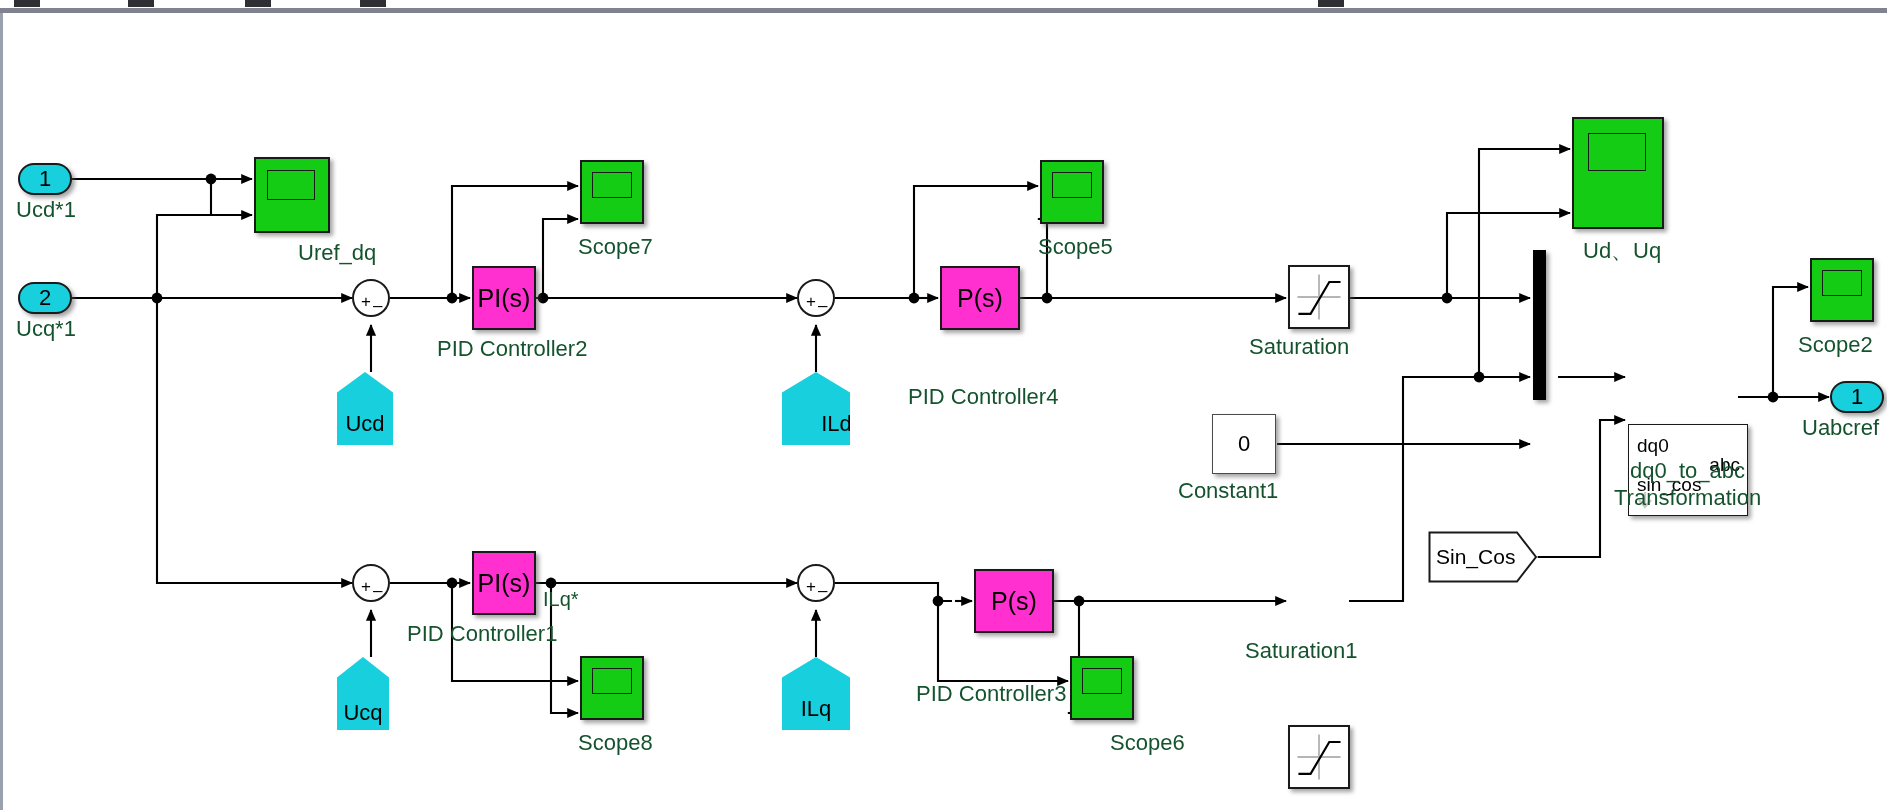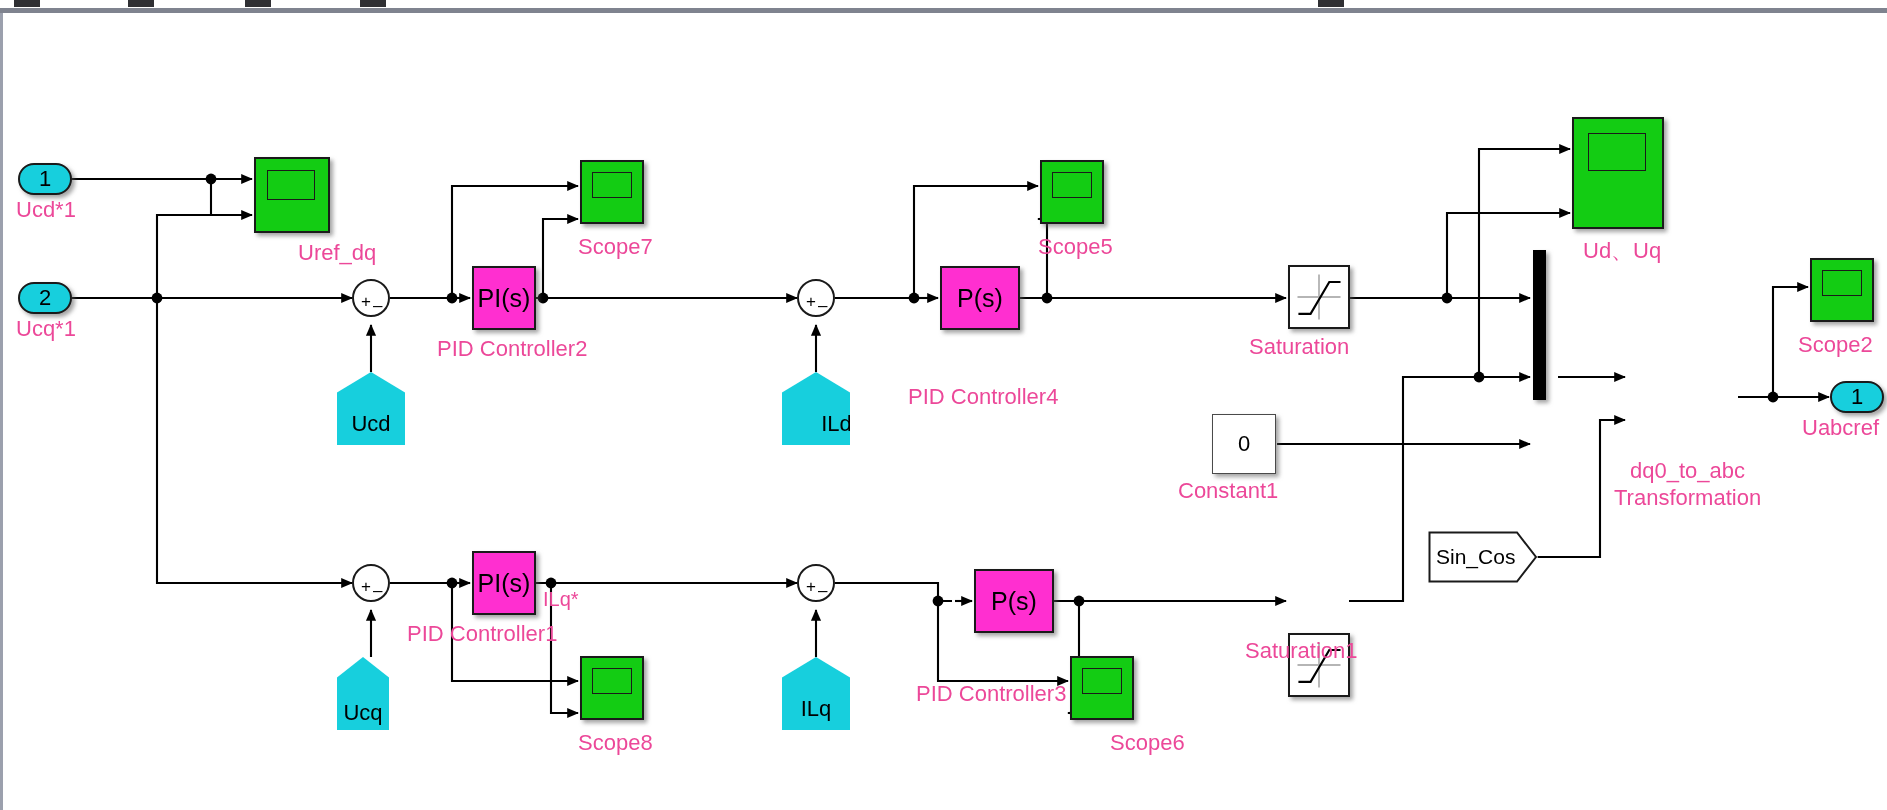--- a/index.html
+++ b/index.html
@@ -115,21 +115,21 @@
     font-family: "Liberation Sans", sans-serif;
   }
   .from-blk {
     position: absolute;
     display: flex; align-items: center; justify-content: flex-start;
     font-size: 21px; color: #000;
     padding-left: 8px;
   }
   .lbl {
     position: absolute;
-    font-size: 22px; color: #ec4899;
+    font-size: 22px; color: #14532d;
     white-space: nowrap;
     font-family: "Liberation Sans", sans-serif;
   }
   .lbl-small { font-size: 20px; }
 </style>
 </head>
 <body>
 
 <div id="canvas">
 
@@ -255,21 +255,21 @@
   <div class="blk scope-blk shadowed" style="left:254px; top:157px; width:76px; height:76px; padding:11px 0 0 11px;">
     <div class="scope-inner" style="width:48px; height:30px;"></div>
   </div>
   <div class="lbl" style="left:298px; top:240px;">Uref_dq</div>
 
   <div class="sum-blk" style="left:352px; top:279px; width:38px; height:38px;">
     <span class="sum-plus" style="left:7px; top:12px;">+</span>
     <span class="sum-minus" style="left:19px; top:16px;">–</span>
   </div>
 
-  <div class="goto-blk shadowed" style="left:337px; top:372px; width:68px; height:73px;
+  <div class="goto-blk shadowed" style="left:337px; top:372px; width:56px; height:73px;
               clip-path: polygon(0% 28%, 50% 0%, 100% 28%, 100% 100%, 0% 100%);
               border:none; padding-bottom:8px;">
     <span>Ucd</span>
   </div>
 
   <div class="blk pid-blk shadowed" style="left:472px; top:266px; width:64px; height:64px;">
     <span>PI(s)</span>
   </div>
   <div class="lbl" style="left:437px; top:336px;">PID Controller2</div>
 
@@ -313,20 +313,28 @@
   </div>
   <div class="lbl" style="left:1583px; top:236px;">Ud、Uq</div>
 
   <div class="blk const-blk shadowed" style="left:1212px; top:414px; width:64px; height:60px;">
     <span>0</span>
   </div>
   <div class="lbl" style="left:1178px; top:478px;">Constant1</div>
 
   <div class="mux-blk shadowed" style="left:1533px; top:250px; width:13px; height:150px;"></div>
 
+  <div class="blk subsys-blk shadowed" style="left:1628px; top:360px; width:120px; height:92px;">
+    <span class="subsys-port" style="left:8px; top:10px;">dq0</span>
+    <span class="subsys-port" style="left:8px; top:49px;">sin_cos</span>
+    <span class="subsys-port" style="right:7px; top:29px;">abc</span>
+    <svg style="position:absolute; left:7px; top:66px;" width="18" height="20">
+      <path d="M 9 1 L 9 12 M 3 9 L 9 16 L 15 9" stroke="#c9c9c9" stroke-width="2.4" fill="none"></path>
+    </svg>
+  </div>
   <div class="lbl" style="left:1630px; top:458px;">dq0_to_abc</div>
   <div class="lbl" style="left:1614px; top:485px;">Transformation</div>
 
   <div class="blk scope-blk shadowed" style="left:1810px; top:258px; width:64px; height:64px; padding:10px 0 0 10px;">
     <div class="scope-inner" style="width:40px; height:26px;"></div>
   </div>
   <div class="lbl" style="left:1798px; top:332px;">Scope2</div>
 
   <div class="blk port-blk shadowed" style="left:1830px; top:381px; width:54px; height:32px;">
     <span>1</span>

